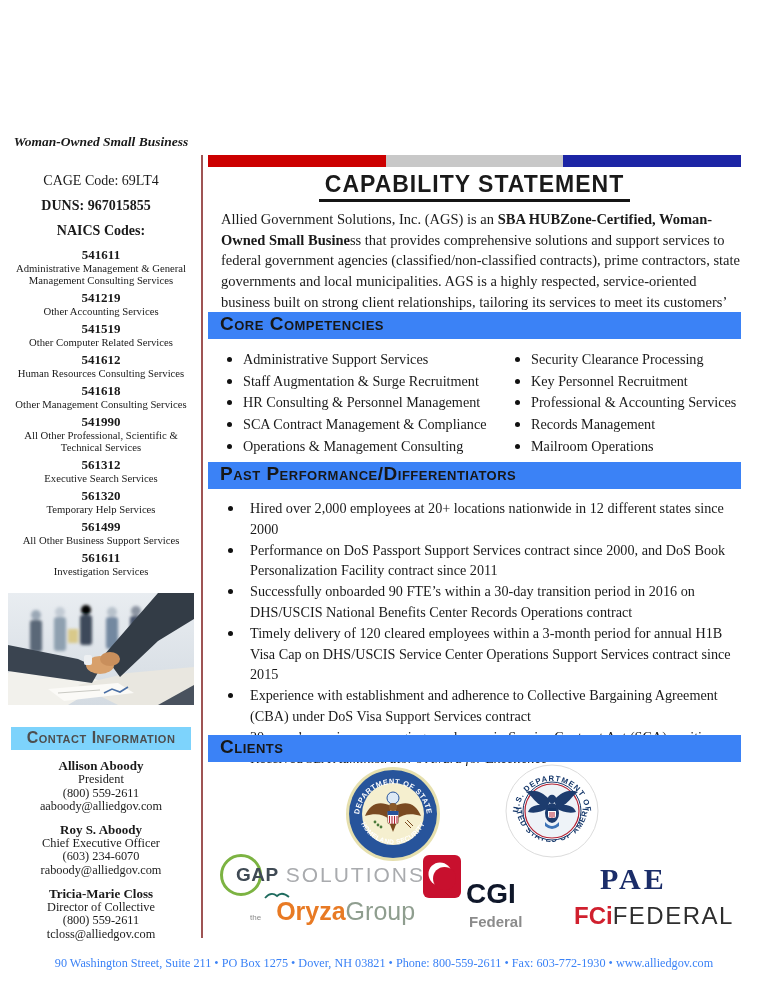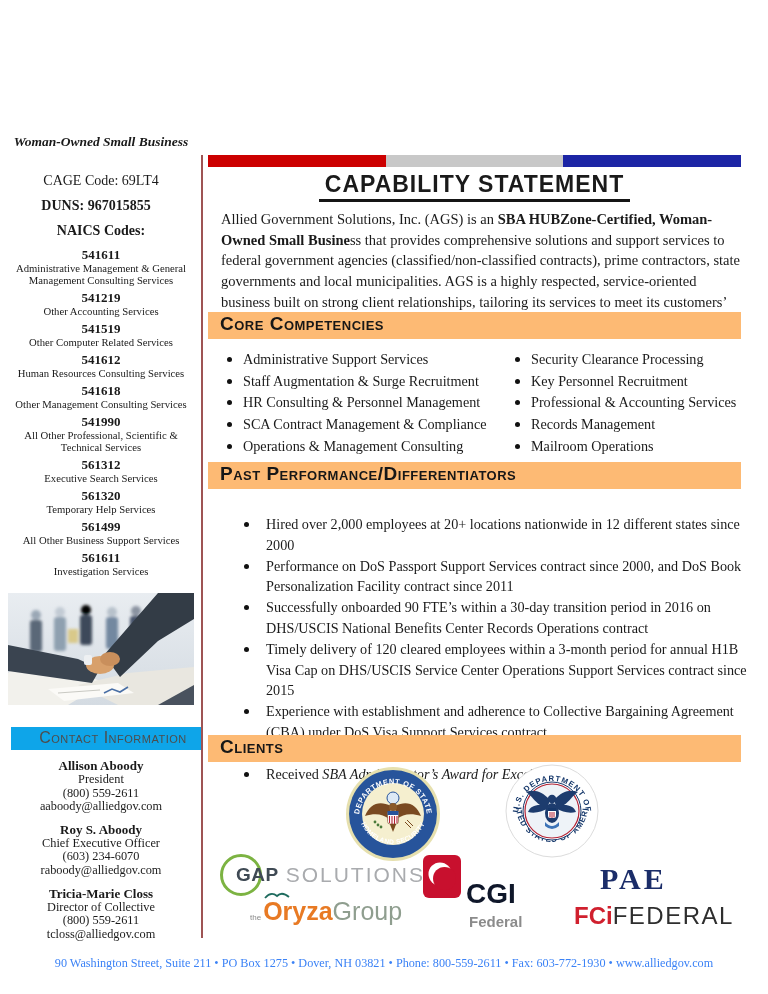--- a/index.html
+++ b/index.html
@@ -10,23 +10,23 @@
   aside{position:absolute;left:0;top:0;width:202px;height:994px;text-align:center;}
   .wosb{position:absolute;top:134px;left:0;width:202px;font-size:13.5px;font-weight:bold;font-style:italic;}
   .cage{position:absolute;top:173px;left:0;width:202px;font-size:14px;font-weight:normal;}
   .duns{position:absolute;top:198px;left:0;width:192px;font-size:14px;font-weight:bold;}
   .naics-title{position:absolute;top:223px;left:0;width:202px;font-size:14px;font-weight:bold;}
   #naics-list{position:absolute;top:248px;left:4px;width:194px;}
   .naics-item{margin-bottom:5px;}
   .naics-code{font-size:13px;font-weight:bold;line-height:14px;}
   .naics-desc{font-size:10.7px;line-height:12px;}
   .photo{position:absolute;top:593px;left:8px;width:186px;height:112px;}
-  .contact-bar{position:absolute;top:727px;left:11px;width:180px;background:#0ea5e9;color:#4d4d4d;
-      font-family:"Liberation Sans",sans-serif;font-variant:small-caps;font-weight:normal;
-      font-size:16px;letter-spacing:0.5px;padding:2px 0 3px 12px;}
+  .contact-bar{position:absolute;top:727px;left:11px;width:180px;background:#7dd3fc;color:#4d4d4d;
+      font-family:"Liberation Sans",sans-serif;font-variant:small-caps;font-weight:bold;
+      font-size:16px;letter-spacing:0.5px;padding:2px 0 3px 0;}
   #contacts{position:absolute;top:758px;left:0;width:202px;}
   .contact-block{margin-bottom:8px;}
   .contact-name{font-size:13px;font-weight:bold;line-height:15px;}
   .contact-line{font-size:12.3px;line-height:13.6px;}
 
   .vline{position:absolute;left:201px;top:155px;width:2px;height:783px;background:#9e5454;}
 
   
   main{position:absolute;left:208px;top:0;width:540px;height:994px;}
   .tricolor{position:absolute;top:155px;left:0;width:533px;height:12px;display:flex;}
@@ -37,36 +37,36 @@
 
   .title-wrap{position:absolute;top:171px;left:0;width:533px;text-align:center;}
   h1{display:inline-block;margin:0;padding:0 6px 1px 6px;border-bottom:3px solid #151515;
      font-family:"Liberation Sans",sans-serif;font-size:23px;font-weight:700;letter-spacing:1px;}
 
   .intro{position:absolute;top:209px;left:13px;width:528px;margin:0;
          font-size:14.5px;line-height:20.7px;}
   .seg-b{font-weight:bold;}
   .seg-i{font-style:italic;}
 
-  .secbar{position:absolute;left:0;width:521px;background:#fdba74;color:#171717;
+  .secbar{position:absolute;left:0;width:521px;background:#3b82f6;color:#171717;
           font-family:"Liberation Sans",sans-serif;font-variant:small-caps;font-weight:bold;
           font-size:19px;letter-spacing:0.5px;padding:1px 0 4px 12px;}
   .sb-core{top:312px;}
   .sb-pp{top:462px;}
   .sb-clients{top:735px;}
 
   .comp-cols{position:absolute;top:349px;left:18px;width:522px;display:flex;}
   .comp-cols ul{margin:0;padding:0;list-style:none;}
   #comp-left{width:288px;}
   #comp-right{flex:1;}
   .comp-cols li{position:relative;padding-left:17px;line-height:21.7px;font-size:14.2px;}
   .comp-cols li::before{content:"";position:absolute;left:1px;top:8px;width:5px;height:5px;
       background:#111;border-radius:50%;}
 
-  #pp-list{position:absolute;top:498px;left:18px;width:524px;margin:16px;padding:0;list-style:none;}
+  #pp-list{position:absolute;top:498px;left:18px;width:524px;margin:0;padding:0;list-style:none;}
   #pp-list li{position:relative;padding-left:24px;line-height:20.8px;font-size:14.2px;}
   #pp-list li::before{content:"";position:absolute;left:2px;top:8px;width:5px;height:5px;
       background:#111;border-radius:50%;}
 
   
   .clients-area{position:absolute;top:762px;left:0;width:540px;height:185px;}
   .dos-seal{position:absolute;left:137px;top:4px;}
   .dhs-seal{position:absolute;left:297px;top:2px;}
 
   .gap-logo{position:absolute;left:12px;top:92px;display:flex;align-items:center;
@@ -80,21 +80,21 @@
       font-family:"Liberation Sans",sans-serif;}
   .cgi-icon{position:absolute;left:0;top:0;}
   .cgi-name{position:absolute;left:43px;top:23px;font-size:28px;font-weight:700;color:#0f172a;}
   .cgi-sub{position:absolute;left:46px;top:58px;font-size:15px;font-weight:700;color:#8b8b8b;}
 
   .pae-logo{position:absolute;left:392px;top:100px;font-family:"Liberation Serif",serif;
       font-size:30px;font-weight:800;color:#1b2d69;letter-spacing:3px;}
 
   .oryza-logo{position:absolute;left:42px;top:135px;font-family:"Liberation Sans",sans-serif;}
   .oryza-bird{position:absolute;left:14px;top:-7px;}
-  .oryza-the{font-size:8px;color:#8a8a8a;margin-right:2px;}
+  .oryza-the{font-size:8px;color:#8a8a8a;margin-right:15px;}
   .oryza-main{font-size:25px;font-weight:700;color:#e87a24;}
   .oryza-group{font-size:25px;font-weight:400;color:#8f9e8f;text-align:center;}
 
   .fci-logo{position:absolute;left:366px;top:140px;font-family:"Liberation Sans",sans-serif;}
   .fci-red{font-size:24px;font-weight:800;color:#d0202e;}
   .fci-fed{font-size:24px;font-weight:400;color:#2e2e2e;letter-spacing:1.5px;}
 
   footer{position:absolute;top:956px;left:0;width:768px;text-align:center;
       color:#3b82f6;font-size:12.2px;font-family:"Liberation Serif",serif;}
 </style>

